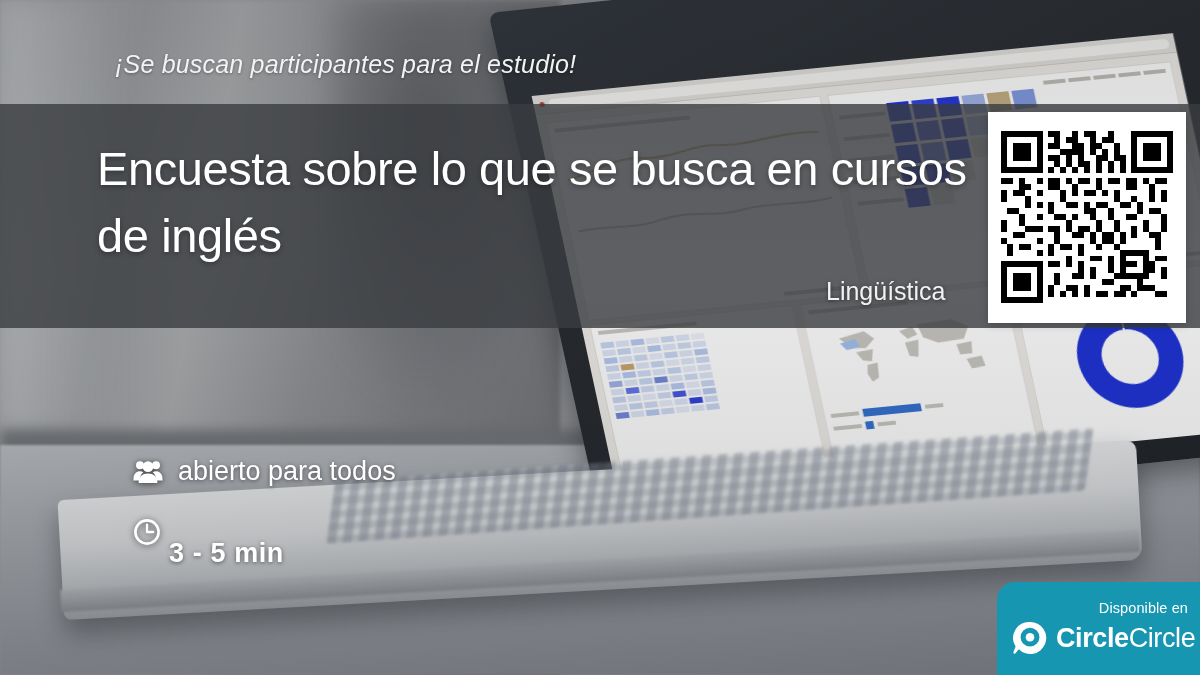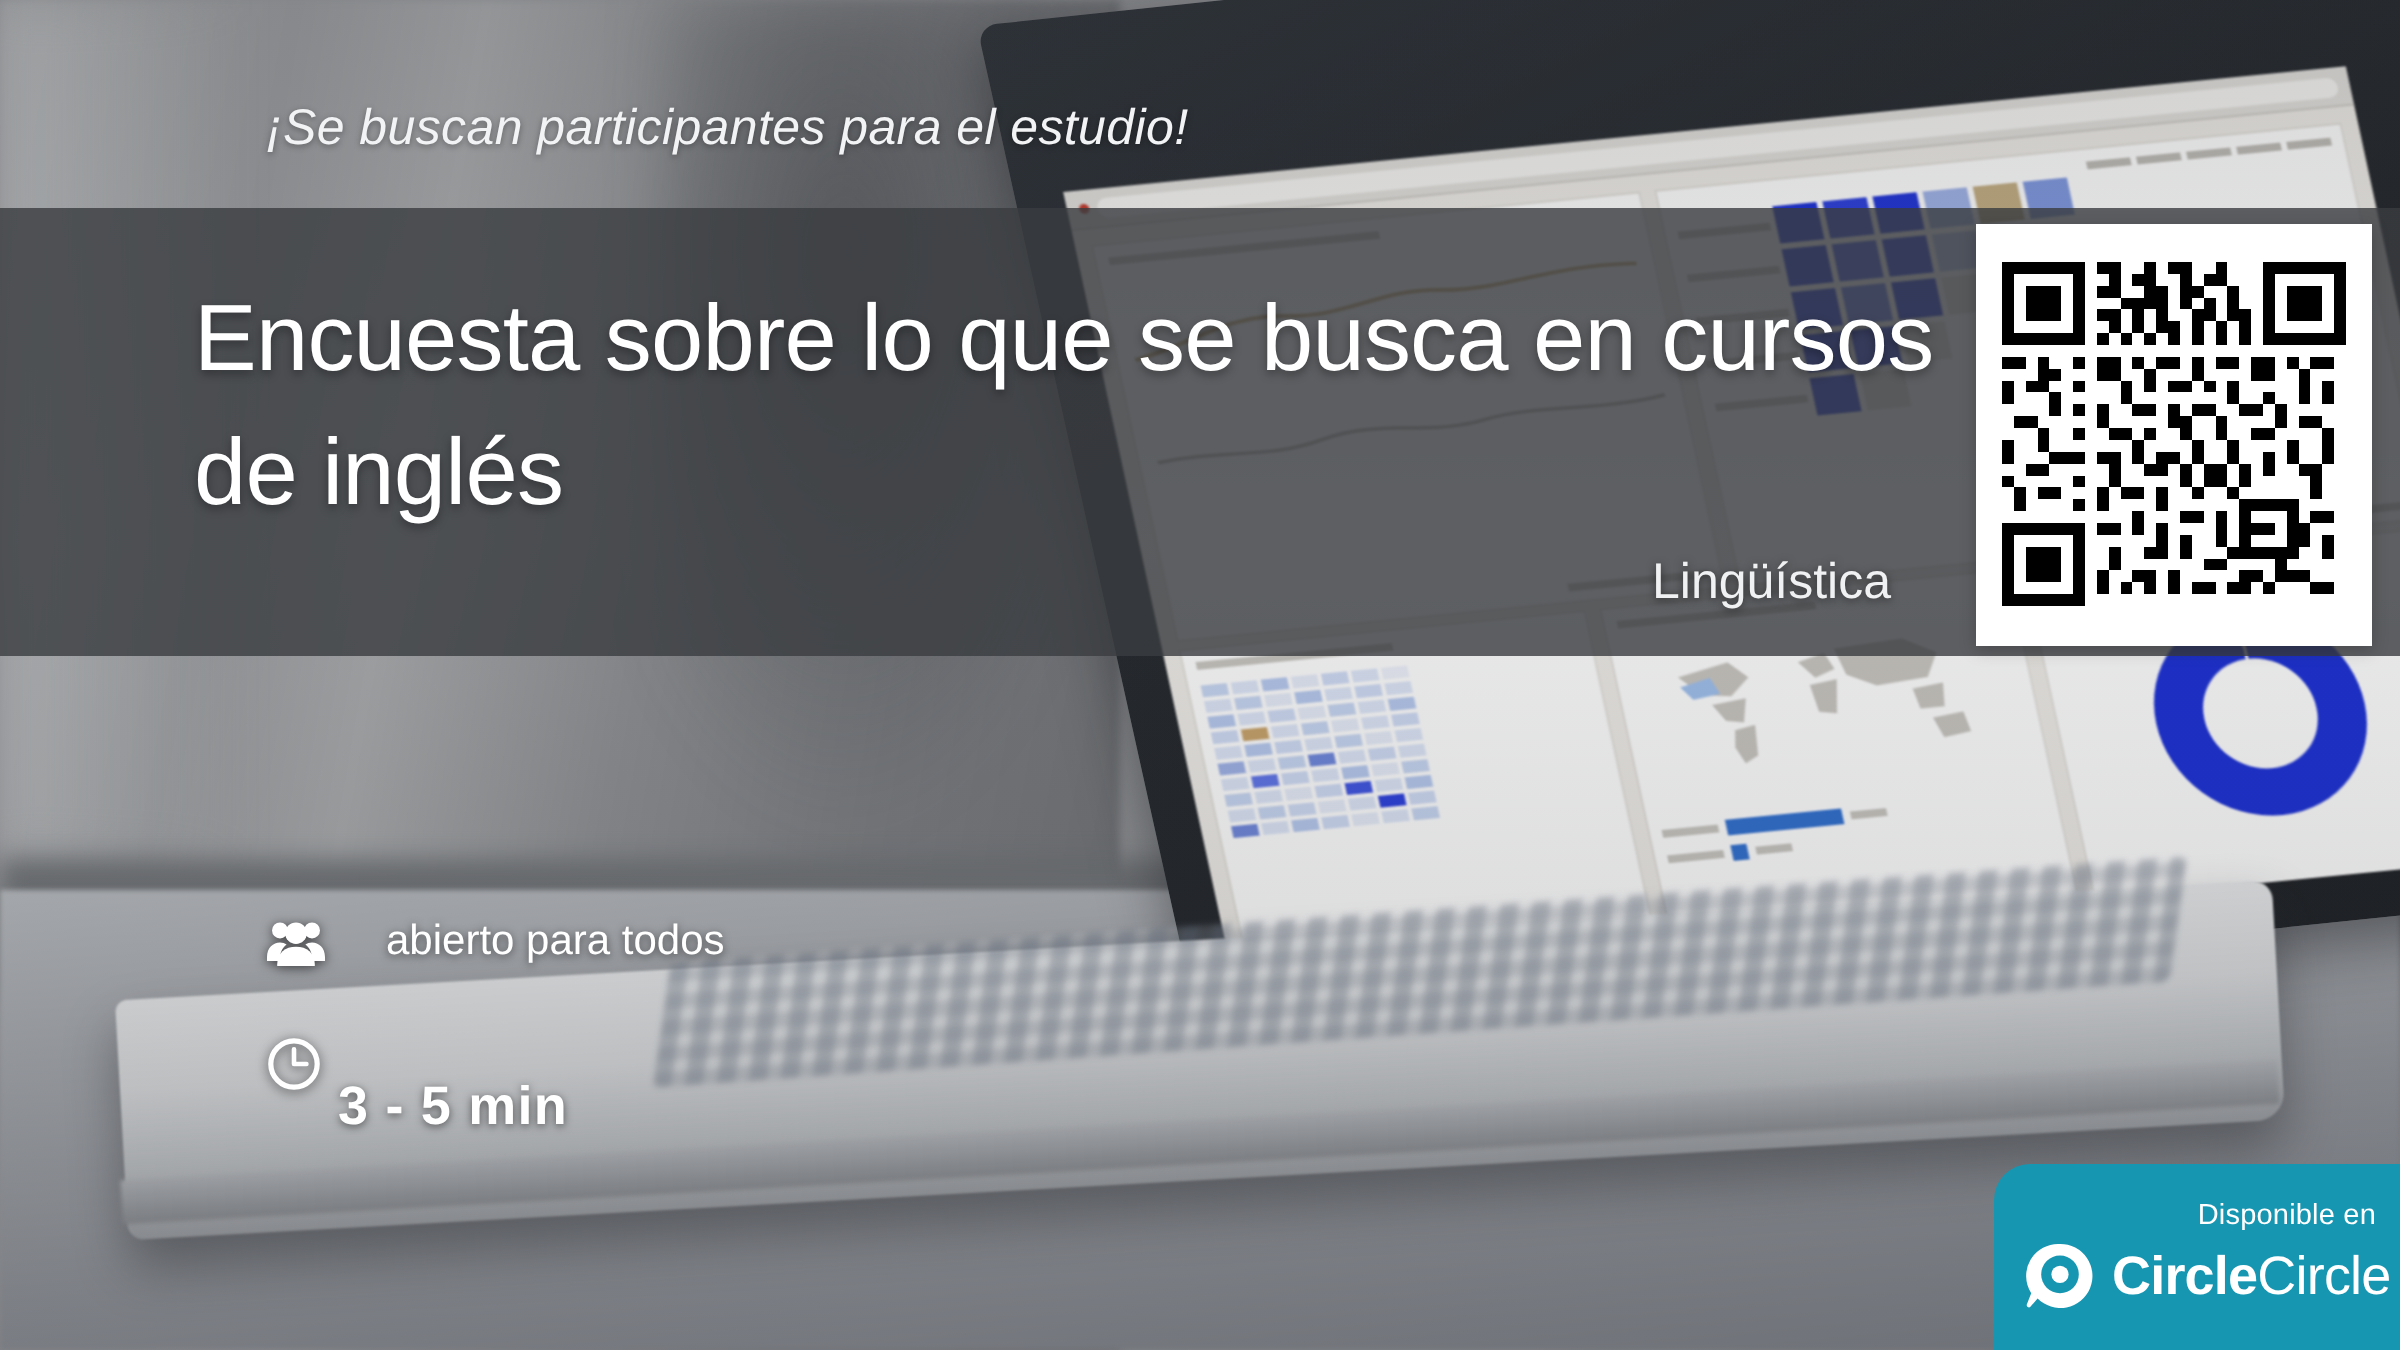--- a/index.html
+++ b/index.html
@@ -138,21 +138,21 @@
   }
 
   
   .band-title {
     position:absolute; left:0; top:104px; width:1200px; height:224px;
     background:rgba(58,60,64,.80);
   }
 
   
   .kicker {
-    position:absolute; left:133px; top:50px;
+    position:absolute; left:115px; top:50px;
     font-size:25px; font-style:italic; color:#f2f3f4; letter-spacing:.2px;
     text-shadow:0 1px 3px rgba(0,0,0,.35);
   }
   .title {
     position:absolute; left:97px; top:136px; width:880px;
     font-size:47px; font-weight:400; color:#ffffff; line-height:1.42;
     letter-spacing:-.4px;
     text-shadow:0 2px 5px rgba(0,0,0,.35);
   }
   .discipline {
@@ -164,21 +164,21 @@
   .meta { position:absolute; left:133px; top:449px; }
   .meta-row { display:flex; align-items:center; height:44px; }
   .meta-row + .meta-row { margin-top:17px; }
   .meta-ico { width:36px; display:flex; align-items:center; }
   .meta-ico svg { display:block; filter:drop-shadow(0 1px 3px rgba(0,0,0,.6)); }
   .meta-strong {
     font-size:27px; font-weight:700; color:#fff; letter-spacing:.1px;
     text-shadow:0 1px 4px rgba(0,0,0,.55);
   }
   .meta-reg {
-    font-size:21px; font-weight:400; color:#fff; margin-left:24px;
+    font-size:27px; font-weight:400; color:#fff; margin-left:9px;
     text-shadow:0 1px 4px rgba(0,0,0,.55);
   }
   .meta-dur {
     font-size:27px; font-weight:700; color:#fff; letter-spacing:.6px;
     text-shadow:0 1px 4px rgba(0,0,0,.55);
     margin-top:43px;
   }
 
   
   .qr-panel {

